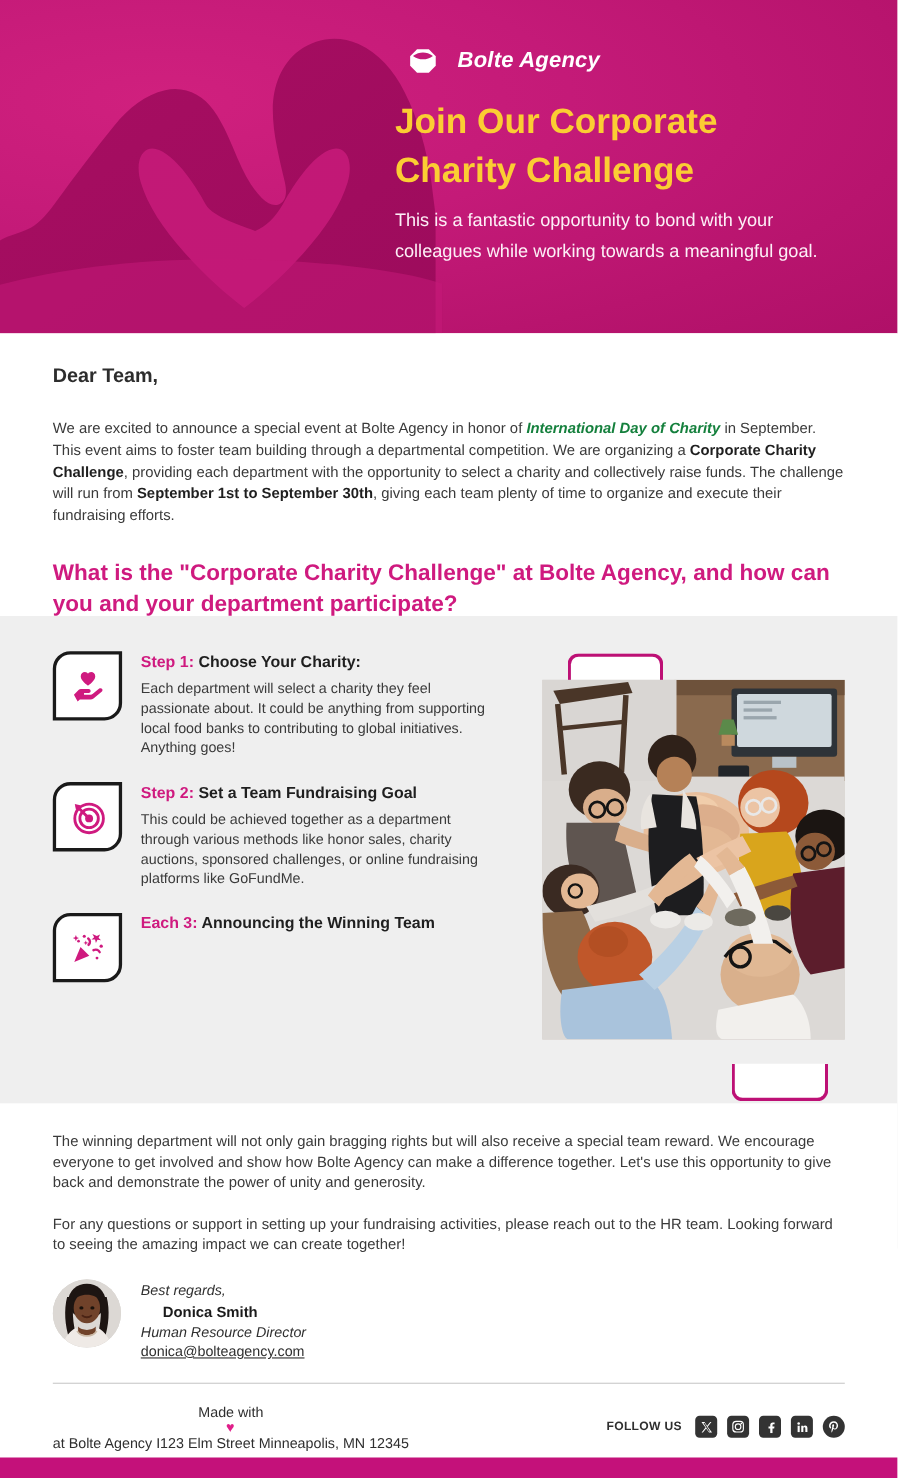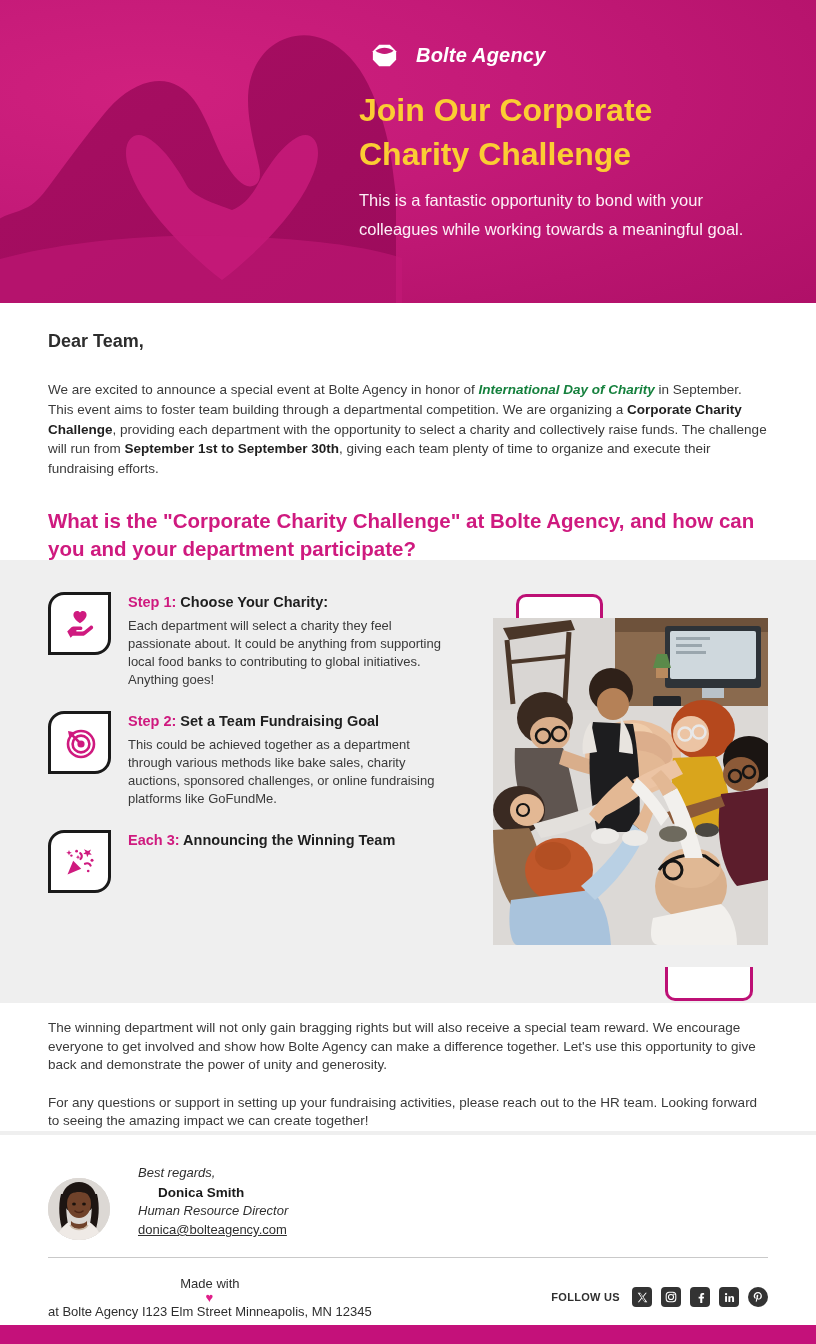--- a/index.html
+++ b/index.html
@@ -198,39 +198,39 @@
     z-index: 2;
     background: #cdc8c3;
   }
   .photo svg { display: block; width: 275px; height: 327px; }
 
   
   .closing {
     position: absolute;
     left: 0; top: 1003px;
     width: 816px;
-    padding: 16px 48px 0 48px;
+    padding: 26px 48px 0 48px;
     background: #ffffff;
   }
   .closing p {
     font-size: 13.5px;
     line-height: 18.6px;
     color: #3a3a3a;
     width: 720px;
   }
   .closing p + p { margin-top: 19px; }
 
   
   .signature {
     position: absolute;
     left: 48px;
     top: 1163px;
     display: flex;
-    gap: 28px;
-    align-items: flex-end;
+    gap: 18px;
+    align-items: flex-start;
   }
   .avatar {
     width: 62px;
     height: 62px;
     border-radius: 50%;
     overflow: hidden;
     flex: 0 0 auto;
     background: #d7d3cf;
   }
   .avatar svg { display: block; width: 62px; height: 62px; }
@@ -405,21 +405,21 @@
             <circle cx="18" cy="18" r="8.4" fill="none" stroke="#cf1a7f" stroke-width="2.6"></circle>
             <circle cx="18" cy="18" r="3.6" fill="#cf1a7f"></circle>
             <path d="M18,18 L7.2,7.2" stroke="#cf1a7f" stroke-width="2.6" stroke-linecap="round" fill="none"></path>
             <path fill="#cf1a7f" d="M5.0,5.0 L9.9,6.0 L10.9,10.9 L6.0,9.9 Z"></path>
           </svg>
         </div>
         <div class="step-body">
           <div class="step-head">
             <span class="stepno">Step 2:</span><span> Set a Team Fundraising Goal</span>
           </div>
-          <div class="step-text">This could be achieved together as a department through various methods like bake sales, charity auctions, sponsored challenges, or online fundraising platforms like GoFundMe.</div>
+          <div class="step-text">This could be achieved together as a department through various methods like honor sales, charity auctions, sponsored challenges, or online fundraising platforms like GoFundMe.</div>
         </div>
       </div>
 
       <div class="step">
         <div class="step-icon">
           <svg width="34" height="34" viewBox="0 0 34 34" aria-hidden="true">
             <path fill="#cf1a7f" d="M4.5,29.5 L10.2,15.8 L18.2,23.8 Z"></path>
             <path fill="none" stroke="#cf1a7f" stroke-width="2.2" stroke-linecap="round" d="M17.5,14.0 C19.5,12.0 19.0,9.6 17.2,8.2"></path>
             <path fill="none" stroke="#cf1a7f" stroke-width="2.2" stroke-linecap="round" d="M22.0,18.8 C24.4,17.6 26.8,18.6 27.6,20.6"></path>
             <path fill="#cf1a7f" d="M21.0,4.2 L22.6,7.0 L20.2,9.0 L23.4,9.2 L24.2,12.3 L25.6,9.4 L28.8,9.8 L26.6,7.4 L28.0,4.6 L25.0,6.0 Z"></path>

